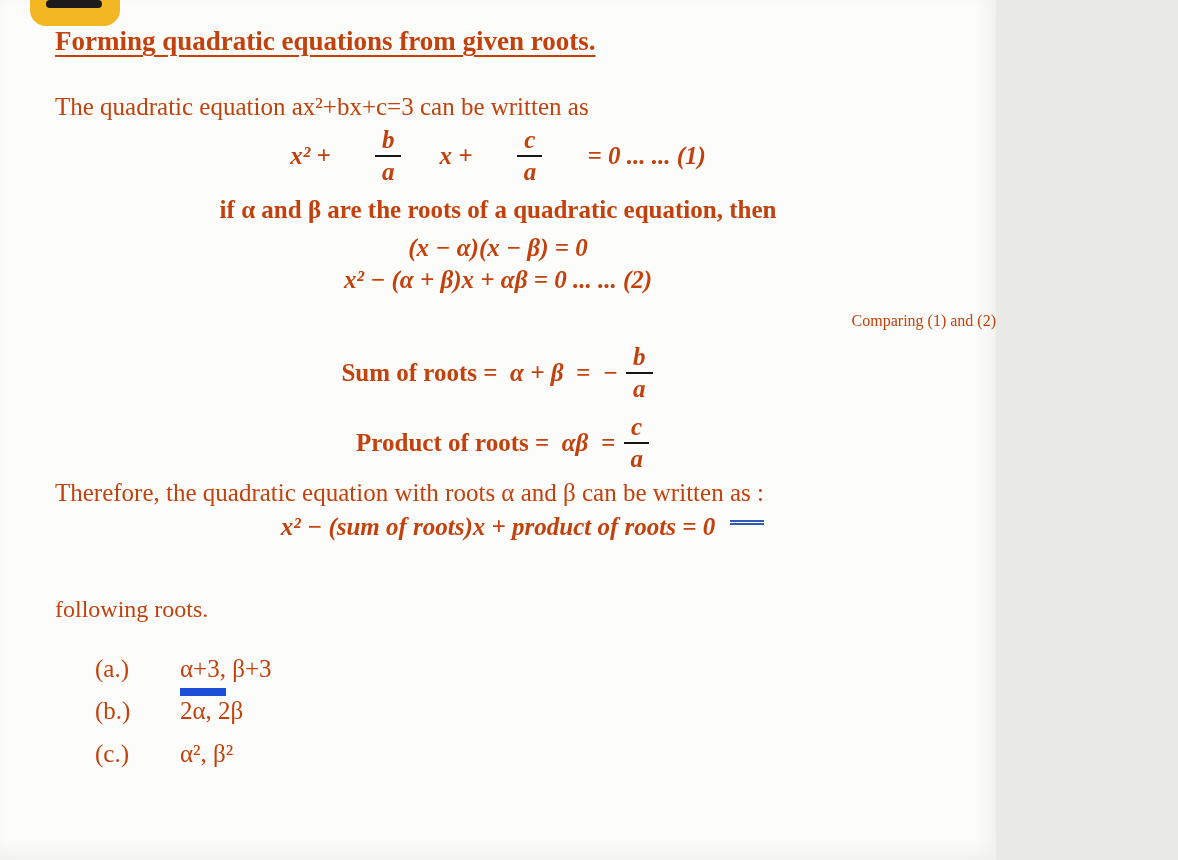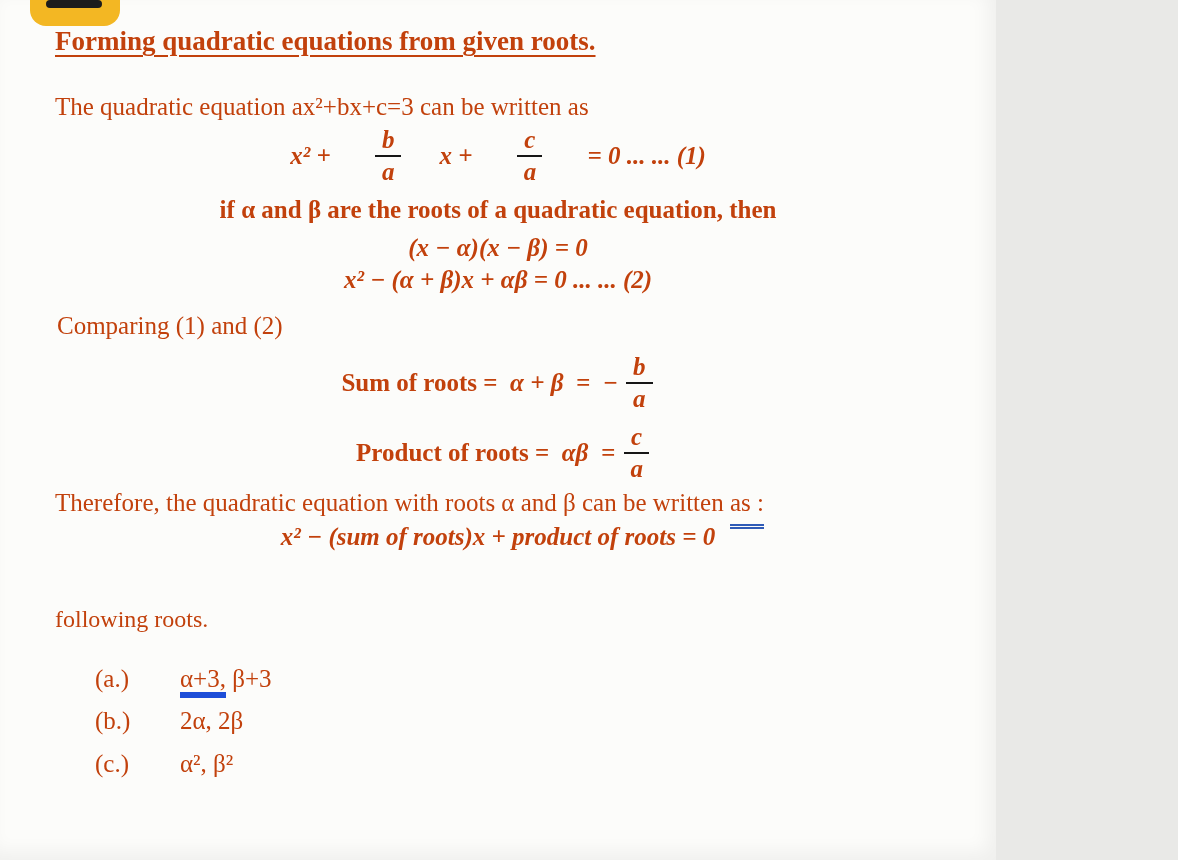--- a/index.html
+++ b/index.html
@@ -45,32 +45,32 @@
     display:inline-flex; flex-direction:column; align-items:center;
     font-style:italic; font-weight:bold; line-height:1.05;
     margin:0 2px;
   }
   .frac .num { padding:0 7px 2px; border-bottom:2px solid #161616; }
   .frac .den { padding:2px 7px 0; }
   .roots-line { text-align:center; font-size:25px; font-weight:bold; margin-top:10px; }
   .eqc { text-align:center; font-size:25px; font-weight:bold; font-style:italic; }
   .eq2 { margin-top:10px;text-align:center; }
   .eq3 { margin-top:4px; }
-  .comparing { font-size:25px; margin:18px 0 0 57px; }
+  .comparing { font-size:16px; margin:18px 0 0 57px;text-align:right; }
   .sumrow { margin-top:14px; }
   .prodrow { margin-top:12px;padding-left:12px; }
   .lblb { font-weight:bold; font-style:normal; }
   .therefore { font-size:25px; margin:6px 0 0 55px; }
-  .dblu { border-bottom:5px double #2f5bb7; padding-bottom:8px; }
+  .dblu { border-bottom:5px double #2f5bb7; padding-bottom:14px; }
   .eq4 { margin-top:6px; }
   .problem { font-size:24px; margin:46px 0 0 55px; line-height:1.85; }
   .list { margin:22px 0 0 95px; font-size:25px; }
   .row { display:flex; margin-top:10px; line-height:1.3; }
   .row .lbl { width:85px; }
-  .ublue { border-bottom:6px solid #1d4ed8; padding-bottom:0; }
+  .ublue { border-bottom:8px solid #1d4ed8; padding-bottom:6px; }
 </style>
 </head>
 <body>
 
 <div class="page">
 
   <div class="sticker">
     <div class="sticker-line"></div>
   </div>
 

